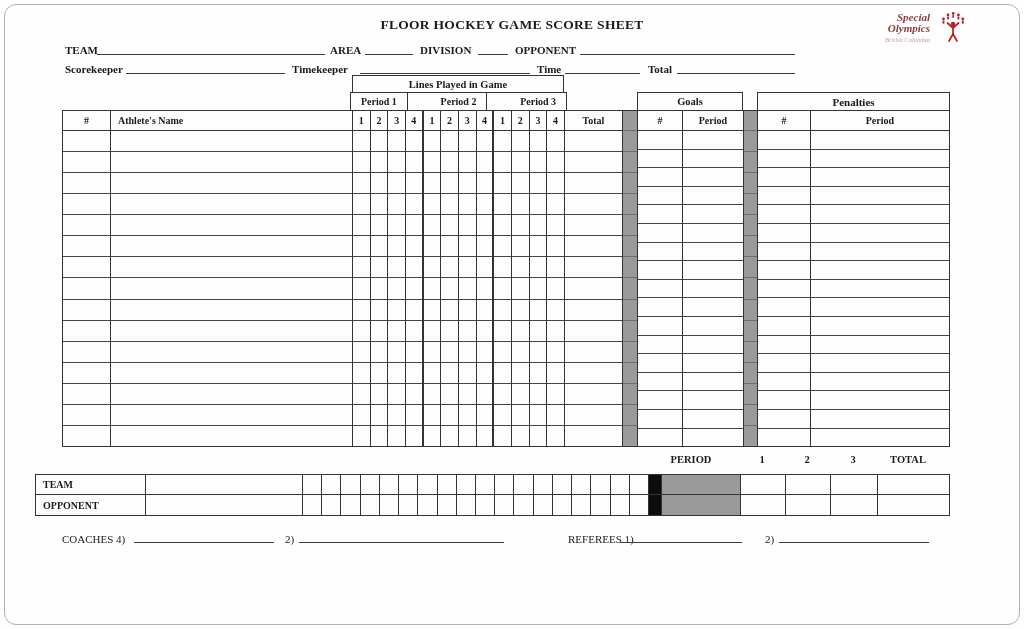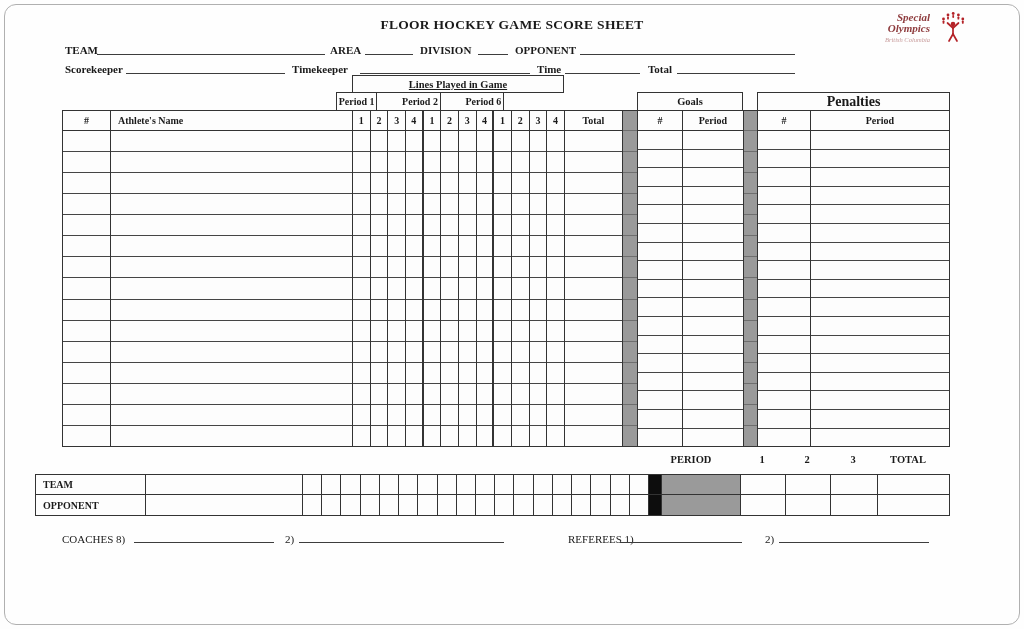--- a/index.html
+++ b/index.html
@@ -24,28 +24,28 @@
 
   
   .frow{position:absolute; left:0; top:0; width:100%; height:15px;}
   .flabel{position:absolute; bottom:0; font-size:11px; font-weight:bold; white-space:nowrap;}
   .fline{position:absolute; bottom:1px; height:1px; border-bottom:1px solid #3d3d3d;}
 
   
   .rwrap{position:absolute; left:62px; top:75px; width:888px; height:372px;}
   .hbox{position:absolute; border:1px solid var(--line); display:flex; align-items:center;
         justify-content:center; font-weight:bold; background:#fdfdfd;}
-  .hbox.lines{left:290px; top:0; width:212px; height:18px; font-size:10.5px;text-decoration:underline;}
-  .prow{position:absolute; left:274px; top:17px; width:168px; height:19px; display:flex;
+  .hbox.lines{left:290px; top:0; width:212px; height:18px; font-size:10.5px;}
+  .prow{position:absolute; left:288px; top:17px; width:217px; height:19px; display:flex;
         border:1px solid var(--line); background:#fdfdfd;gap:23px;}
   .pcell{flex:1; display:flex; align-items:center; justify-content:center;
          font-size:10px; font-weight:bold; border-right:1px solid var(--line);}
   .pcell:last-child{border-right:none;}
   .hbox.goals{left:575px; top:17px; width:106px; height:19px; font-size:10.5px;}
-  .hbox.pens{left:695px; top:17px; width:193px; height:19px; font-size:14px;}
+  .hbox.pens{left:695px; top:17px; width:193px; height:19px; font-size:11px;}
 
   .rgrid{position:absolute; left:0; top:35px; width:888px; height:337px;
          border:1px solid var(--line); display:flex; background:#fdfdfd;}
   .rcol{display:flex; flex-direction:column; border-right:1px solid var(--line); flex:0 0 auto;}
   .rcol:last-child{border-right:none; flex:1 1 auto;}
   .rcol.grp{border-right-width:2px;}
   .rcol.gray{background:var(--strip);}
   .rhead{height:20px; flex:0 0 20px; border-bottom:1px solid var(--line);
          display:flex; align-items:center; justify-content:center;
          font-size:10px; font-weight:bold;}
@@ -134,21 +134,21 @@
     <span class="fline" style="left:565px;width:75px"></span>
     <span class="flabel" style="left:648px">Total</span>
     <span class="fline" style="left:677px;width:118px"></span>
   </div>
 
   <div class="rwrap">
     <div class="hbox lines">Lines Played in Game</div>
     <div class="prow">
       <div class="pcell">Period 1</div>
       <div class="pcell">Period 2</div>
-      <div class="pcell">Period 6</div>
+      <div class="pcell">Period 3</div>
     </div>
     <div class="hbox goals">Goals</div>
     <div class="hbox pens">Penalties</div>
     <div class="rgrid" id="roster-grid">
         <div class="rcol" style="width: 48px;">
           <div class="rhead">#</div>
           <div class="rcell"></div>
           <div class="rcell"></div>
           <div class="rcell"></div>
           <div class="rcell"></div>
@@ -596,21 +596,21 @@
         <div class="scell sblack" style="width: 13px;"></div>
         <div class="scell sgray" style="width: 79px;"></div>
         <div class="scell" style="width: 45px;"></div>
         <div class="scell" style="width: 45px;"></div>
         <div class="scell" style="width: 47px;"></div>
         <div class="scell" style="width: 73px;"></div>
       </div>
     </div>
 
   <div class="sigrow">
-    <span class="siglabel" style="left:62px">COACHES 8)</span>
+    <span class="siglabel" style="left:62px">COACHES 4)</span>
     <span class="sigline" style="left:134px;width:140px"></span>
     <span class="siglabel" style="left:285px">2)</span>
     <span class="sigline" style="left:299px;width:205px"></span>
     <span class="siglabel" style="left:568px">REFEREES 1)</span>
     <span class="sigline" style="left:620px;width:122px"></span>
     <span class="siglabel" style="left:765px">2)</span>
     <span class="sigline" style="left:779px;width:150px"></span>
   </div>
 </div>
 

